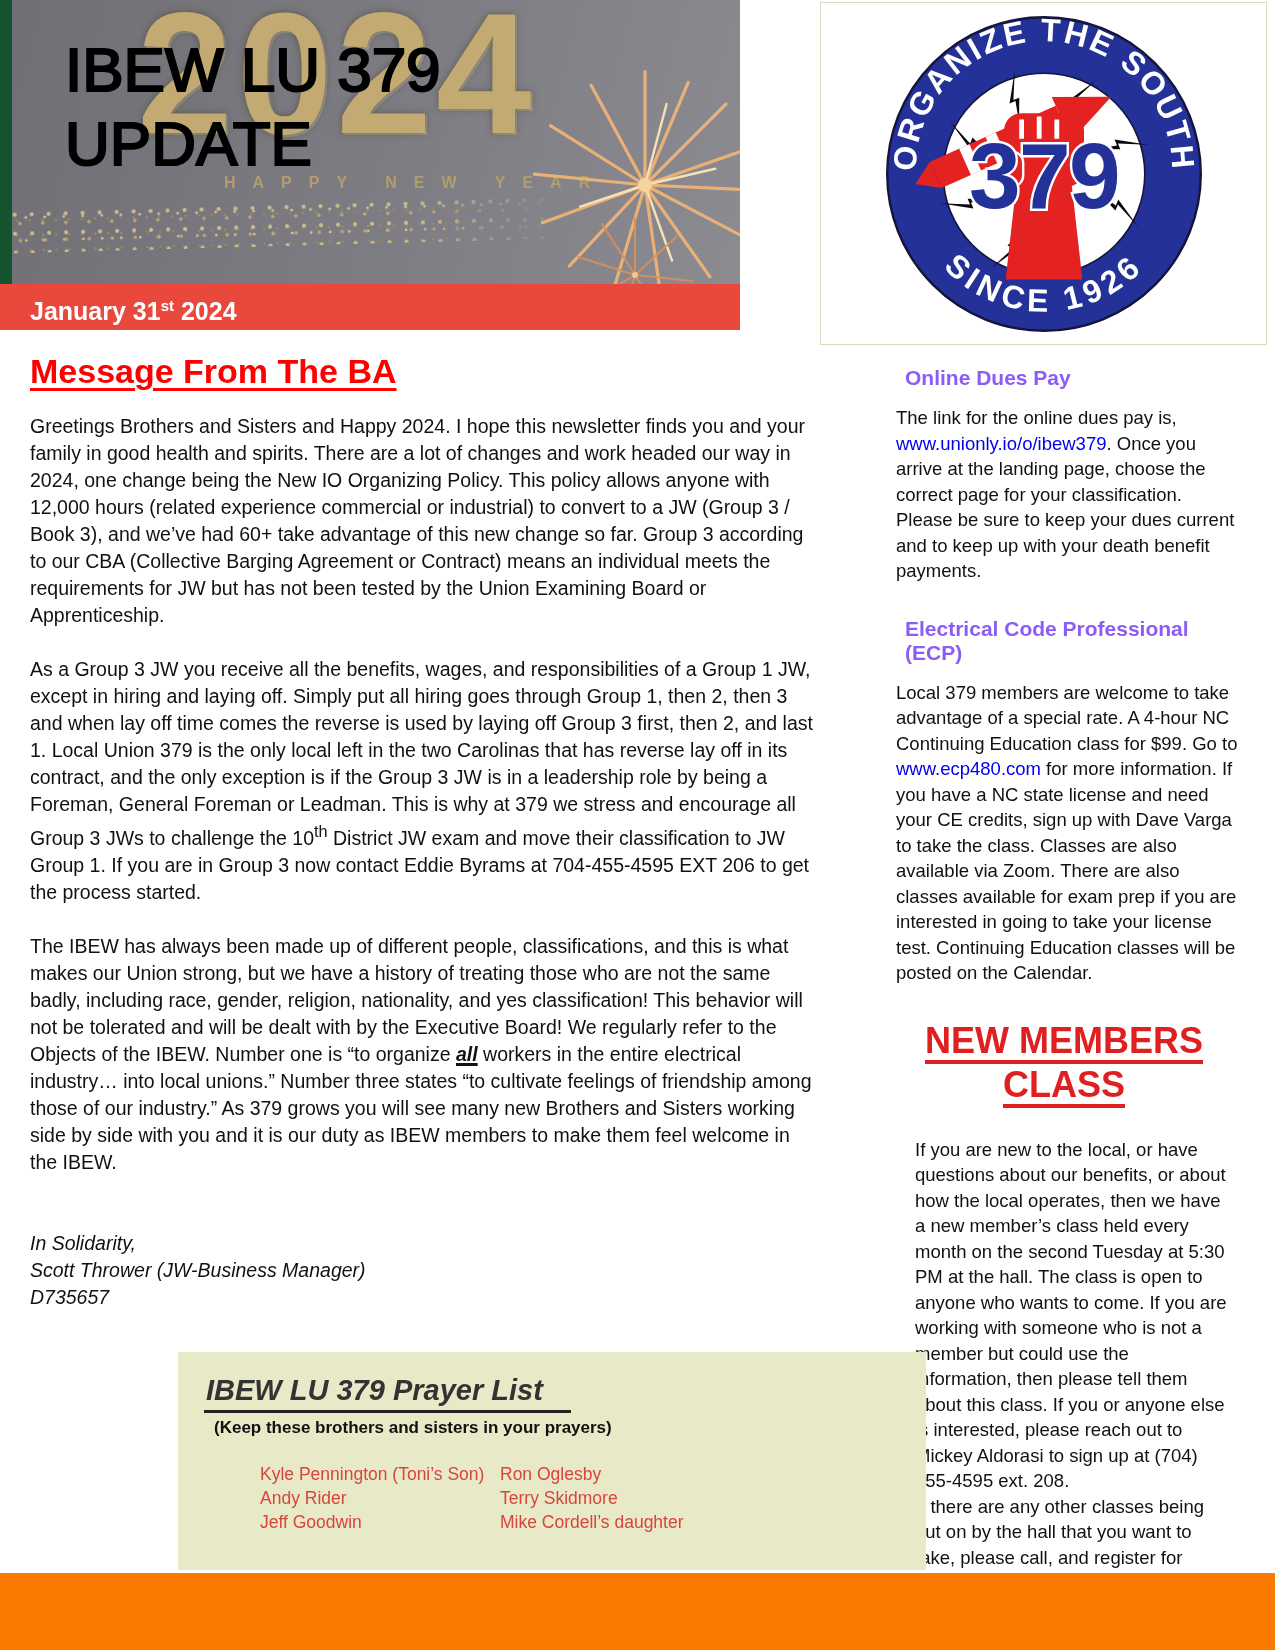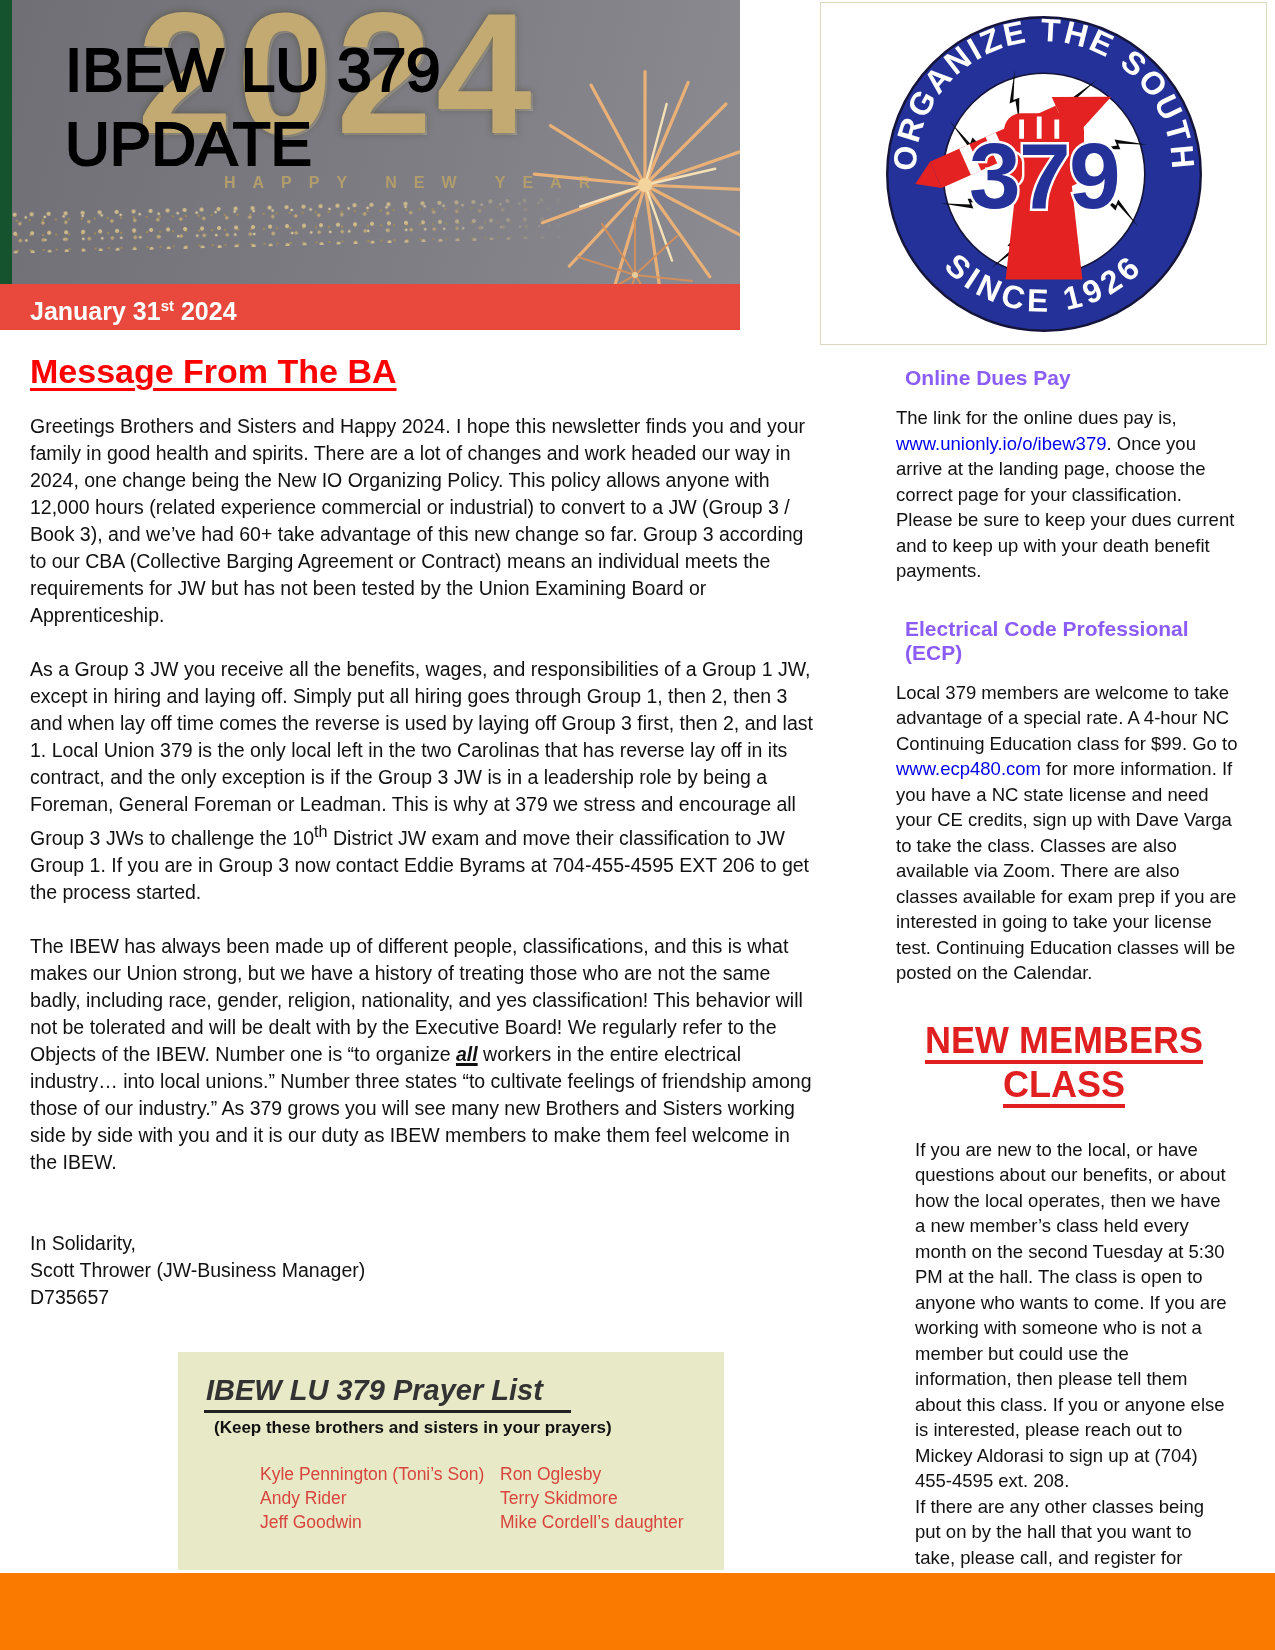--- a/index.html
+++ b/index.html
@@ -37,36 +37,36 @@
        border:1px solid #ddd8c0;box-sizing:border-box;display:flex;align-items:center;justify-content:center;}
   .logo-box svg{width:320px;height:320px;}
 
   
   .main-col{position:absolute;left:30px;top:352px;width:788px;}
   .main-heading{margin:0 0 22px 0;font-size:34px;font-weight:bold;color:#ff0000;
        text-decoration:underline;text-decoration-thickness:3px;text-underline-offset:5px;}
   .main-col p{margin:0 0 27px 0;font-size:19.5px;line-height:27px;}
   .all-word{font-weight:bold;font-style:italic;text-decoration:underline;text-decoration-thickness:2.5px;}
   .signoff{margin-top:54px;font-size:19.5px;line-height:27px;}
-  .signoff div{margin:0;}
+  .signoff div{margin:0;font-style:italic;}
 
   
   .sidebar{position:absolute;left:893px;top:354px;width:348px;}
   .sb-h{margin:12px;font-size:21px;font-weight:bold;color:#8b5cf6;
        text-decoration-thickness:2.5px;text-underline-offset:4px;}
   .sb-p{margin:15px 0 0 3px;font-size:18.5px;line-height:25.5px;}
   .sb-sec{margin-bottom:33px;}
   .doc-link{color:#0000ee;cursor:pointer;}
   .nm-h{margin:20px 6px 0 0;text-align:center;font-size:36px;line-height:44px;font-weight:bold;color:#e02020;
        text-decoration:underline;text-decoration-thickness:4px;text-underline-offset:7px;}
   .nm-p{margin:30px 0 0 22px;width:314px;font-size:18.5px;line-height:25.5px;}
   .nm-p2{margin:0 0 0 22px;width:314px;font-size:18.5px;line-height:25.5px;}
 
   
-  .prayer{position:absolute;left:178px;top:1352px;width:546px;height:218px;background:#e8e9c6;
+  .prayer{position:absolute;left:178px;top:1352px;width:748px;height:218px;background:#e8e9c6;
        box-sizing:border-box;padding:22px 24px 0 26px;}
   .prayer-title{display:inline-block;margin:0;font-size:29px;font-weight:bold;font-style:italic;color:#333;
        border-bottom:3px solid #222;padding:0 28px 3px 2px;}
   .prayer-sub{margin:5px 0 0 10px;font-size:17px;font-weight:bold;color:#111;}
   .prayer-cols{display:flex;margin:24px 0 0 56px;}
   .pc{color:#d8453e;font-size:17.5px;line-height:24px;}
   .pc1{width:156px;} .pc2{width:240px;} .pc3{flex:1;}
 
   
   .footer-bar{position:absolute;left:0;top:1573px;width:100%;height:77px;background:#fa7a00;}

